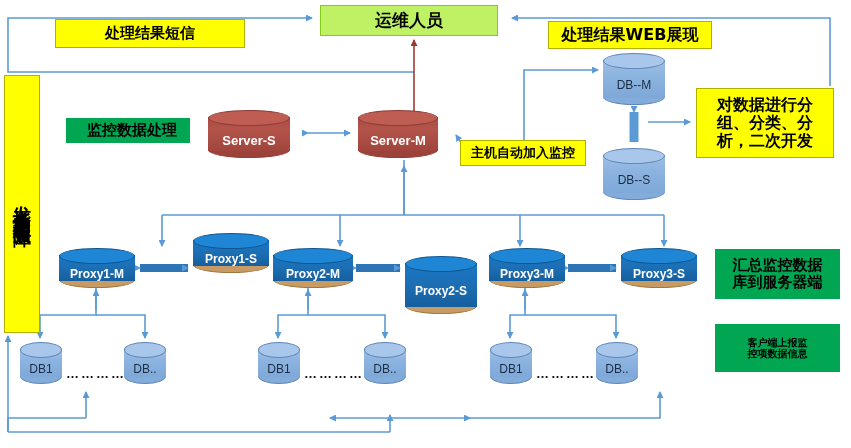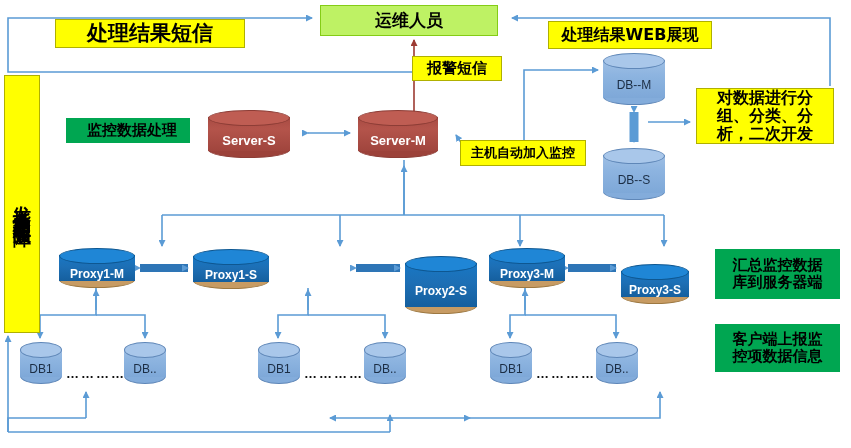--- a/index.html
+++ b/index.html
@@ -116,44 +116,43 @@
       <path d="M390,418 L330,418" marker-end="url(#ah)"></path>
       <path d="M390,418 L470,418" marker-end="url(#ah)"></path>
       <path d="M390,418 L390,415" marker-end="url(#ah)"></path>
       <path d="M8,432 L8,336" marker-end="url(#ah)"></path>
       <path d="M86,418 L86,392" marker-end="url(#ah)"></path>
       <path d="M470,418 L660,418 L660,392" marker-end="url(#ah)"></path>
       <path d="M8,432 L8,418 L86,418"></path>
     </g>
   </svg>
 
-  <div class="lbl yellow" style="left:55px;top:19px;width:190px;height:29px;font-size:21px;">处理结果短信</div>
+  <div class="lbl yellow" style="left:55px;top:19px;width:190px;height:29px;font-size:15px;">处理结果短信</div>
 
   <div class="lbl red" style="left:320px;top:5px;width:178px;height:31px;font-size:17px;">运维人员</div>
 
   <div class="lbl yellow" style="left:548px;top:21px;width:164px;height:28px;font-size:16px;">处理结果WEB展现</div>
 
-  <div class="lbl yellow" style="left:412px;top:56px;width:90px;height:25px;font-size:15px;">报警短信</div>
 
   <div class="lbl yellow" style="left:460px;top:140px;width:126px;height:26px;font-size:13px;">主机自动加入监控</div>
 
-  <div class="lbl yellow" style="left:696px;top:88px;width:138px;height:56px;font-size:16px;
+  <div class="lbl yellow" style="left:696px;top:88px;width:138px;height:70px;font-size:16px;
               white-space:pre-line;padding:2px 4px;">对数据进行分
 组、分类、分
 析，二次开发</div>
 
   <div class="lbl yellow vert" style="left:4px;top:75px;width:36px;height:258px;font-size:18px;">发送指令自动处理相关故障</div>
 
   <div class="lbl green" style="left:66px;top:118px;width:124px;height:25px;font-size:15px;padding-left:8px;">监控数据处理</div>
 
   <div class="lbl green" style="left:715px;top:249px;width:125px;height:50px;font-size:15px;
               white-space:pre-line;">汇总监控数据
 库到服务器端</div>
 
-  <div class="lbl green" style="left:715px;top:324px;width:125px;height:48px;font-size:15px;
+  <div class="lbl green" style="left:715px;top:324px;width:125px;height:48px;font-size:10px;
               white-space:pre-line;">客户端上报监
 控项数据信息</div>
 
   <div class="cyl server" style="left:208px;top:110px;width:82px;height:48px;">
     <div class="bot"></div>
     <div class="body"></div>
     <div class="top"></div>
     <div class="txt">Server-S</div>
   </div>
 
@@ -178,43 +177,49 @@
     <div class="txt">DB--S</div>
   </div>
 
   <div class="cyl proxy" style="left:59px;top:248px;width:76px;height:40px;padding-left:43px;">
     <div class="bot"></div>
     <div class="body"></div>
     <div class="top"></div>
     <div class="txt">Proxy1-M</div>
   </div>
 
-  <div class="cyl proxy" style="left:193px;top:249px;width:76px;height:40px;">
+  <div class="cyl proxy" style="left:193px;top:233px;width:76px;height:40px;">
     <div class="bot"></div>
     <div class="body"></div>
     <div class="top"></div>
     <div class="txt">Proxy1-S</div>
   </div>
 
+  <div class="cyl proxy" style="left:273px;top:248px;width:80px;height:40px;">
+    <div class="bot"></div>
+    <div class="body"></div>
+    <div class="top"></div>
+    <div class="txt">Proxy2-M</div>
+  </div>
 
   <div class="cyl proxy" style="left:405px;top:256px;width:72px;height:58px;">
     <div class="bot"></div>
     <div class="body"></div>
     <div class="top"></div>
     <div class="txt">Proxy2-S</div>
   </div>
 
   <div class="cyl proxy" style="left:489px;top:248px;width:76px;height:40px;">
     <div class="bot"></div>
     <div class="body"></div>
     <div class="top"></div>
     <div class="txt">Proxy3-M</div>
   </div>
 
-  <div class="cyl proxy" style="left:621px;top:264px;width:68px;height:40px;">
+  <div class="cyl proxy" style="left:621px;top:248px;width:76px;height:40px;">
     <div class="bot"></div>
     <div class="body"></div>
     <div class="top"></div>
     <div class="txt">Proxy3-S</div>
   </div>
 
   <div class="cyl db" style="left:20px;top:342px;width:42px;height:42px;">
     <div class="bot"></div>
     <div class="body"></div>
     <div class="top"></div>

